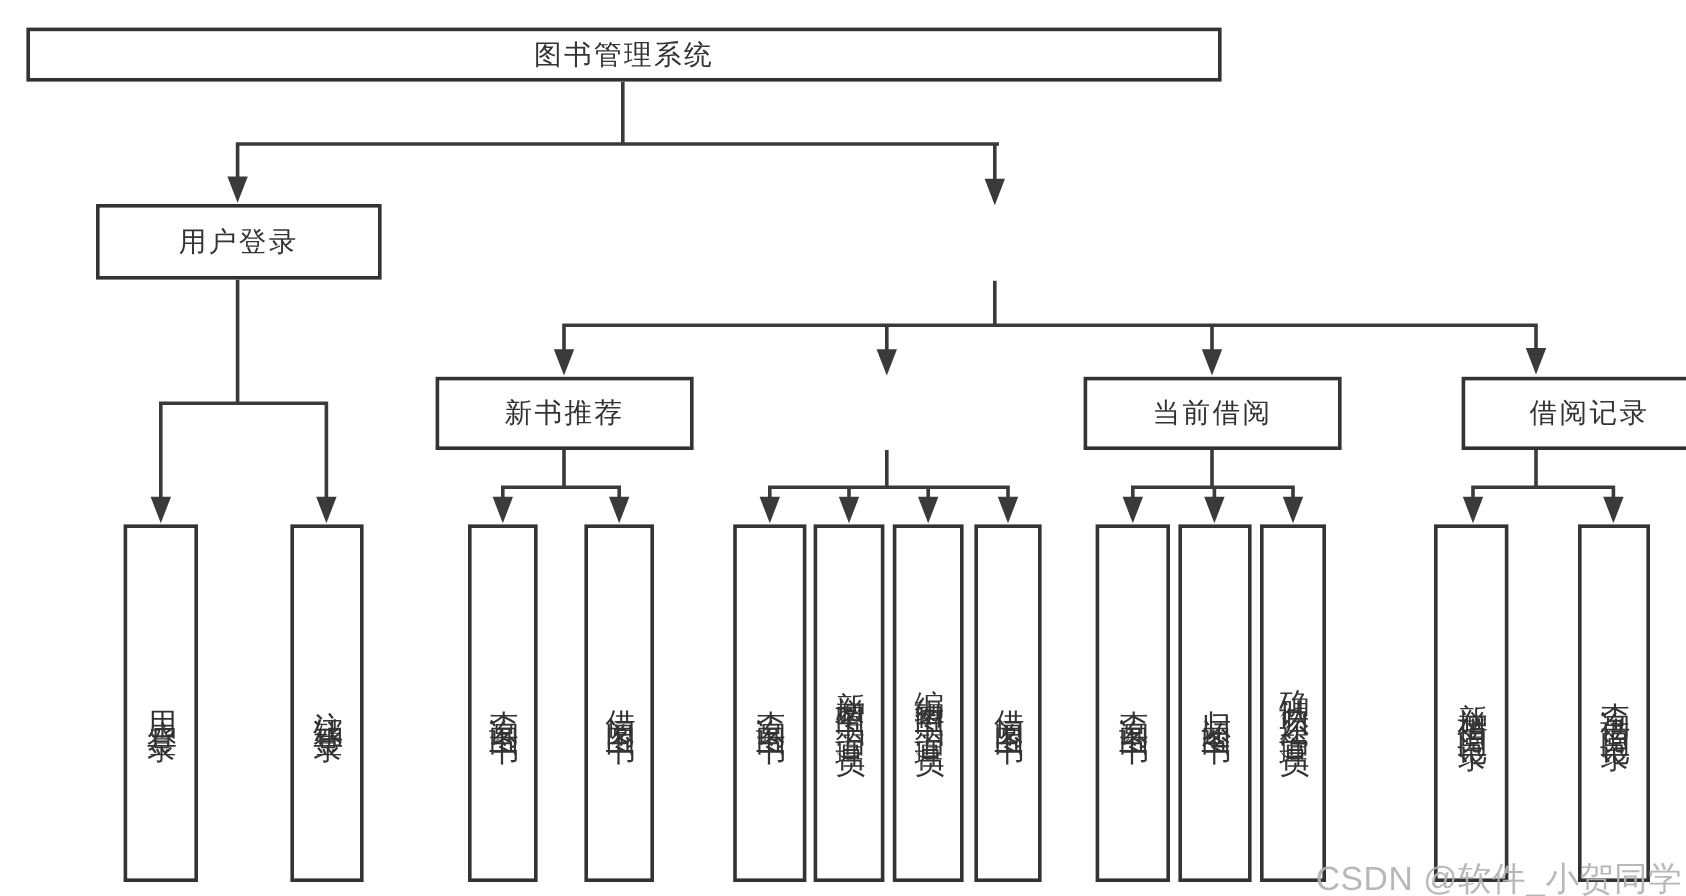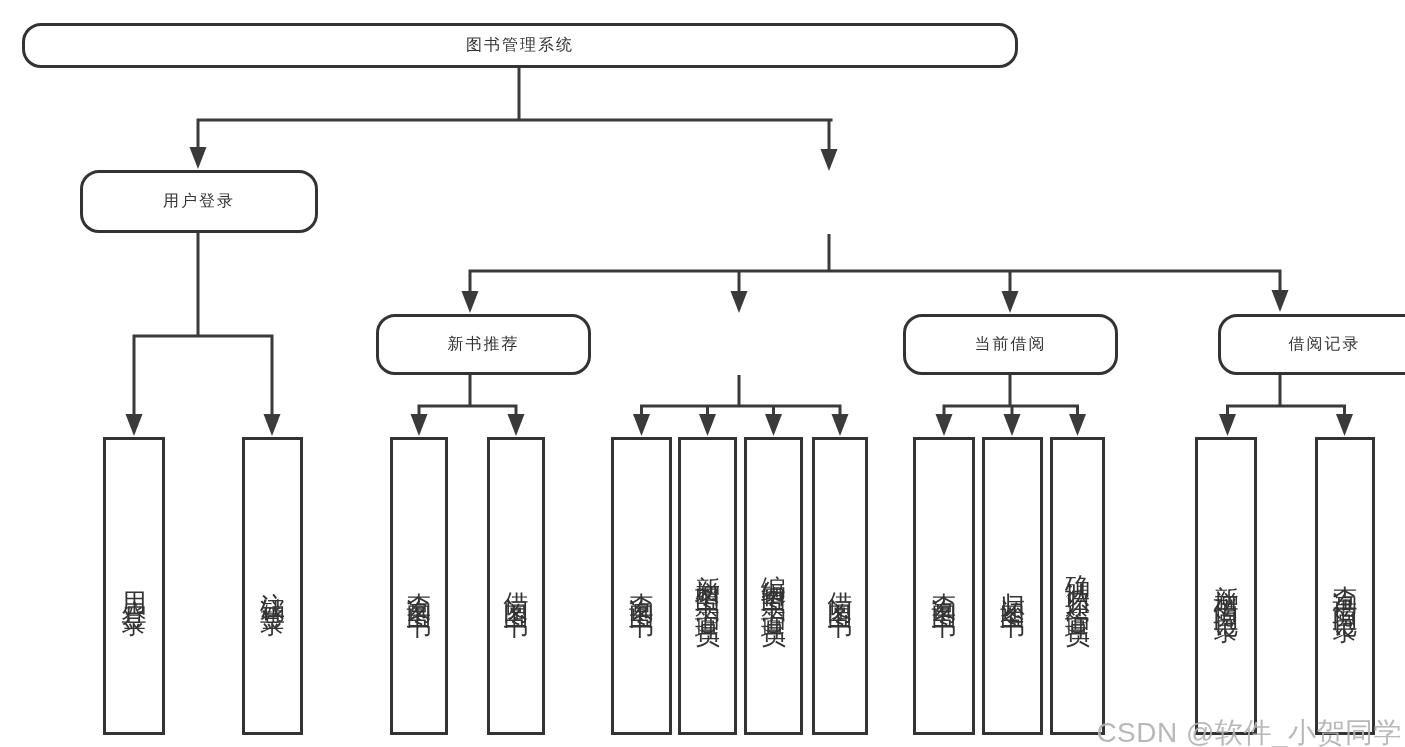--- a/index.html
+++ b/index.html
@@ -20,24 +20,23 @@
     position: absolute;
     box-sizing: border-box;
     border: 3px solid #333333;
     background: #ffffff;
     display: flex;
     align-items: center;
     justify-content: center;
     color: #333333;
   }
   .node-h {
-    font-size: 16px;
+    font-size: 23px;
     letter-spacing: 2px;
     white-space: nowrap;
-    border-radius: 19px;
   }
   .node-v {
     top: 437px;
     height: 298px;
     font-size: 25px;
   }
   .node-v .vtext {
     writing-mode: vertical-rl;
     text-orientation: mixed;
     letter-spacing: 7px;
@@ -124,21 +123,21 @@
       <polygon points="1077.5,436 1069,414 1086,414"></polygon>
       <polygon points="1227.5,436 1219,414 1236,414"></polygon>
       <polygon points="1344.5,436 1336,414 1353,414"></polygon>
     </g>
   </svg>
 
   <div class="node node-h" style="left:22px; top:23px; width:996px; height:45px;">图书管理系统</div>
 
   <div class="node node-h" style="left:80px; top:170px; width:238px; height:63px;">用户登录</div>
 
-  <div class="node node-h" style="left:376px; top:314px; width:215px; height:61px;">新书推荐</div>
+  <div class="node node-h" style="left:363px; top:314px; width:215px; height:61px;">新书推荐</div>
   <div class="node node-h" style="left:903px; top:314px; width:215px; height:61px;">当前借阅</div>
   <div class="node node-h" style="left:1172px; top:314px; width:213px; height:61px;margin-left:46px;">借阅记录</div>
 
   <div class="node node-v" style="left:103px; width:62px;">
     <span class="vtext">用户登录</span>
   </div>
   <div class="node node-v" style="left:242px; width:61px;">
     <span class="vtext">注销登录</span>
   </div>
 

